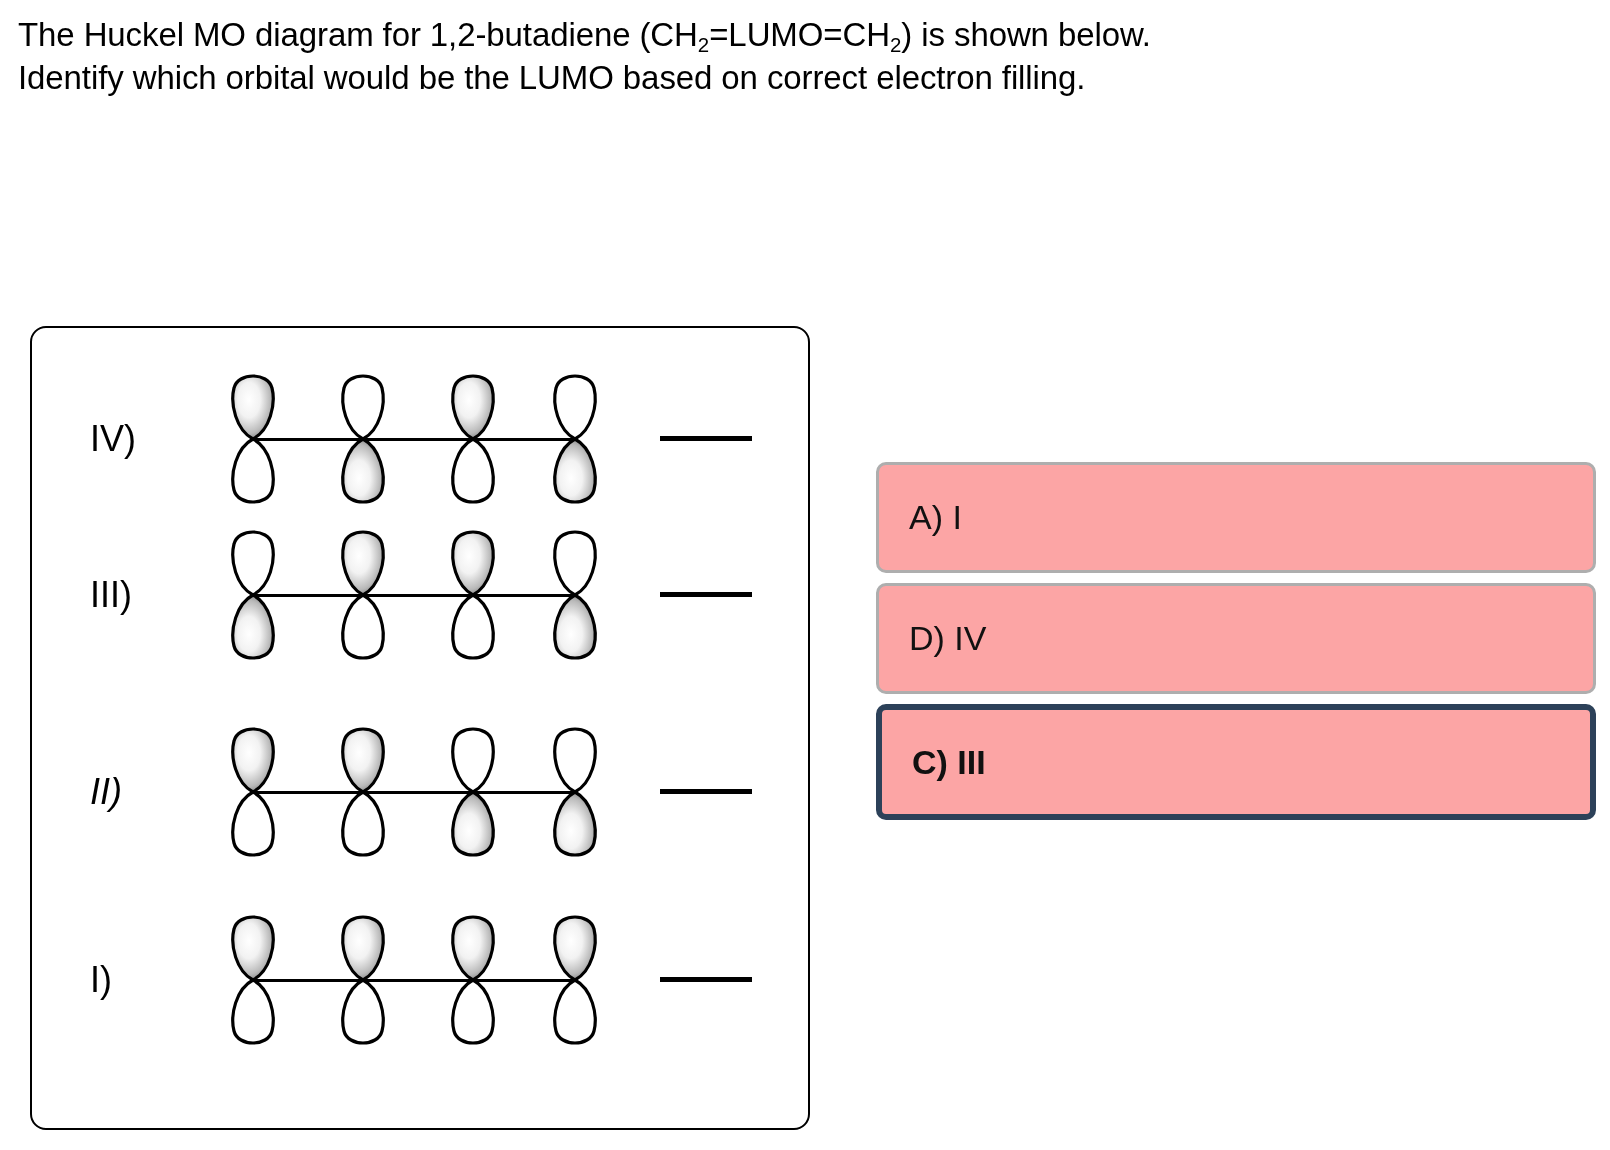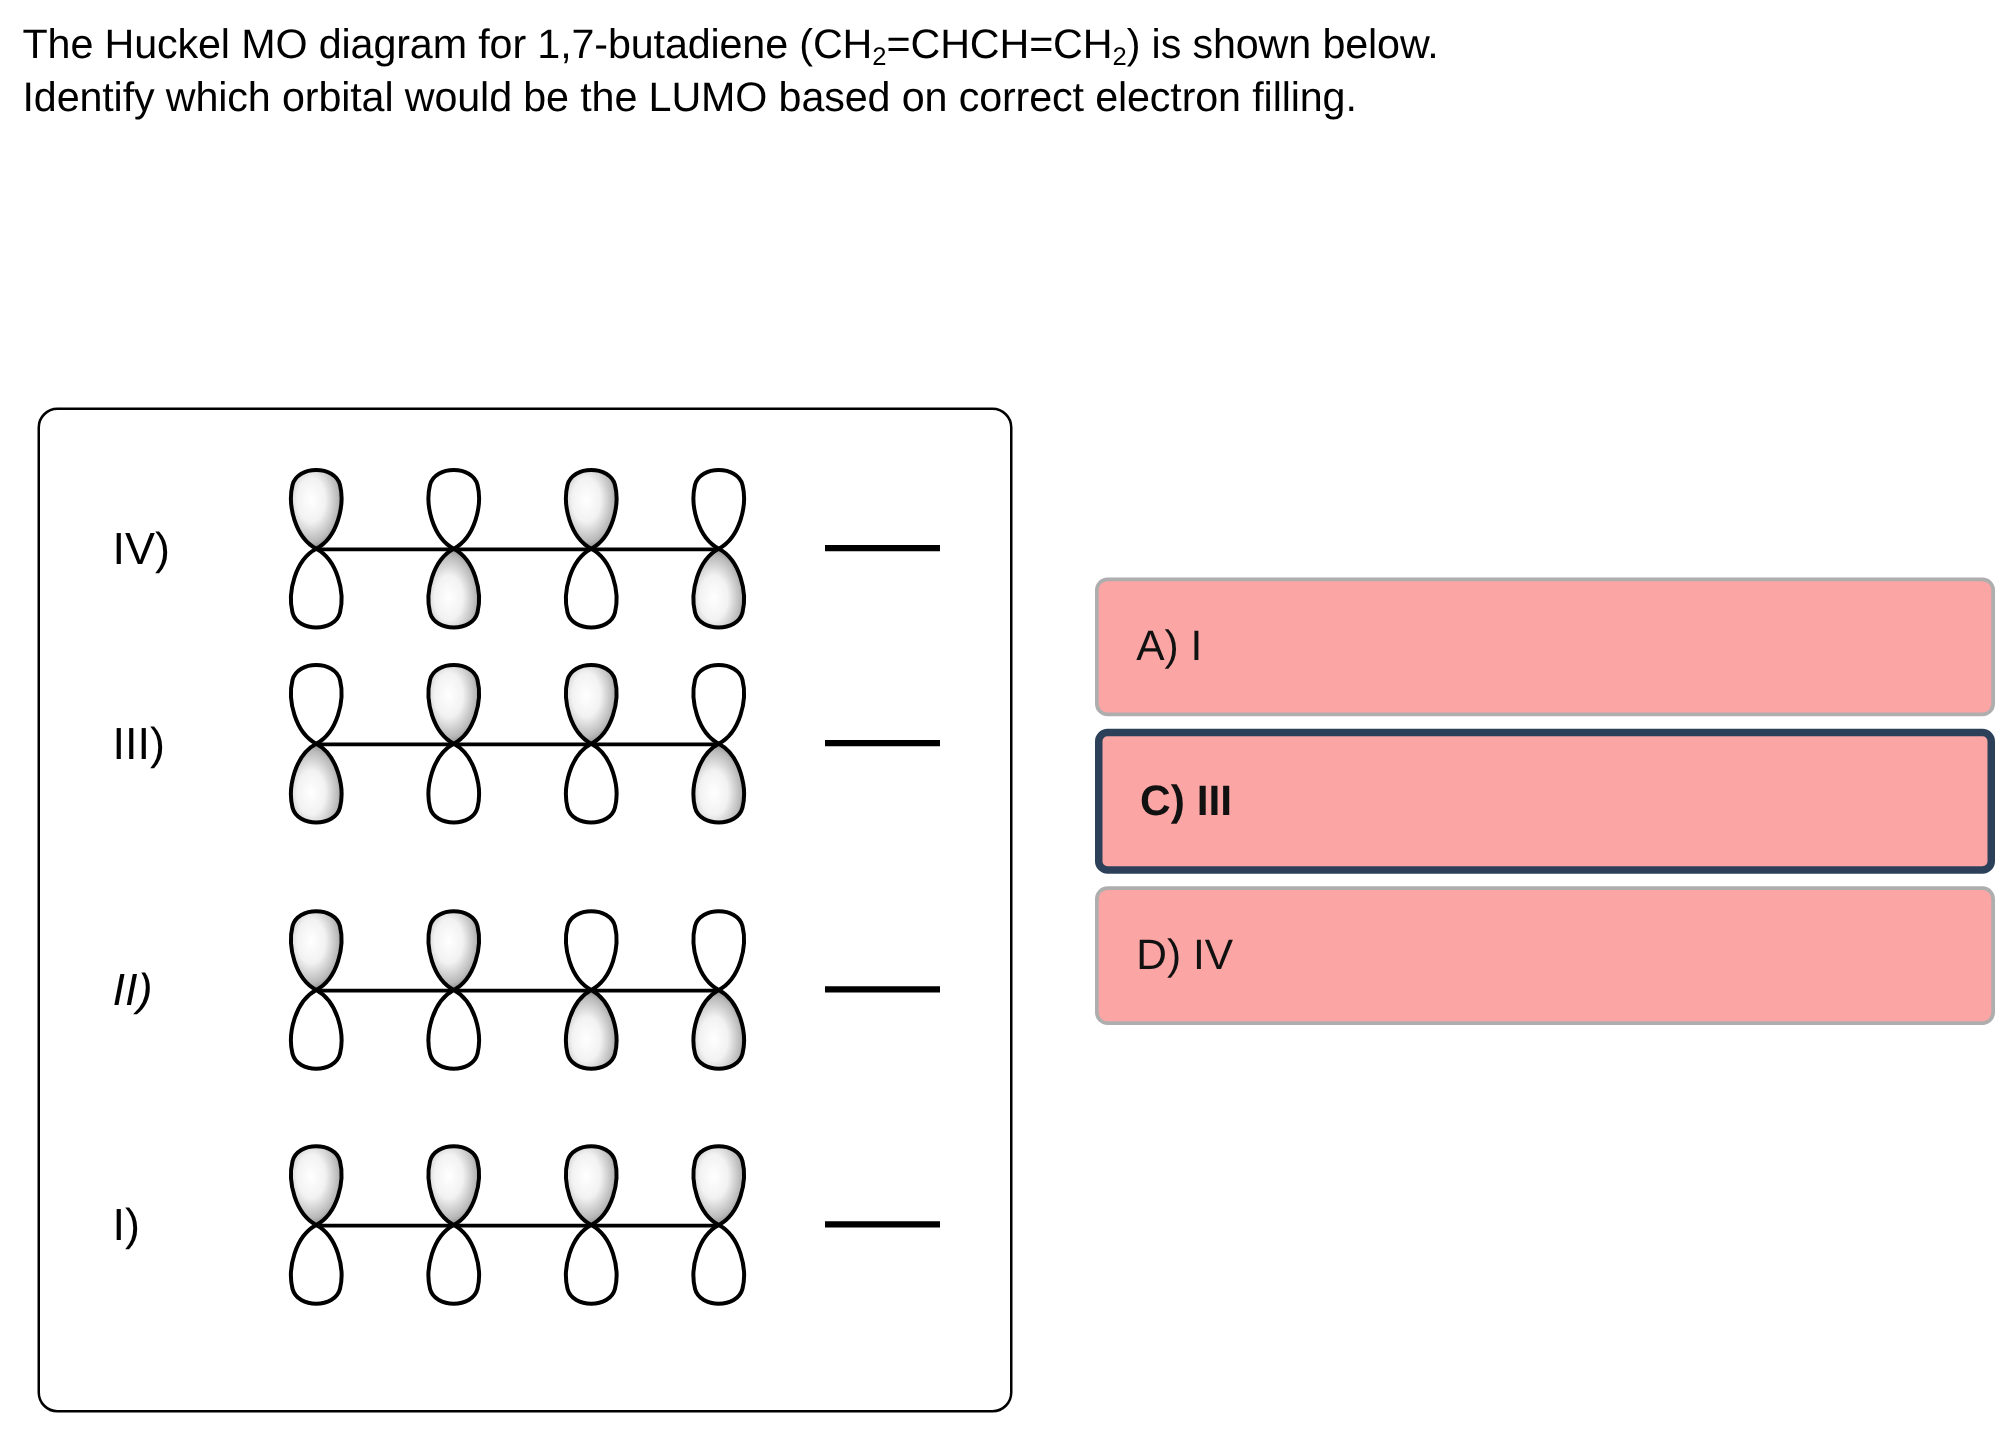--- a/index.html
+++ b/index.html
@@ -125,21 +125,21 @@
   .option.selected {
     border: 6px solid #2c4159;
     font-weight: bold;
     height: 116px;
   }
 </style>
 </head>
 <body>
 
 <div id="question-prompt">
-  <span class="ln"><span>The Huckel MO diagram for 1,7-butadiene (CH</span><sub>2</sub><span>=CHCH=CH</span><sub>2</sub><span>) is shown below.</span></span>
+  <span class="ln"><span>The Huckel MO diagram for 1,2-butadiene (CH</span><sub>2</sub><span>=LUMO=CH</span><sub>2</sub><span>) is shown below.</span></span>
   <span class="ln">Identify which orbital would be the LUMO based on correct electron filling.</span>
 </div>
 
 <div id="mo-diagram-panel">
     <div class="mo-row" style="top: 36px;">
       <div class="mo-row-label">IV)</div>
       <div class="mo-orbitals">
         <div class="mo-axis-line" style="left: 71px; width: 322px;"></div>
         <div class="orbital" style="left: 71px;">
           <svg viewBox="0 0 62 150">
@@ -388,19 +388,19 @@
         </div>
       </div>
       <div class="energy-level"></div>
     </div>
   </div>
 
 <div id="answer-options">
     <div class="option">
       <span>A) I</span>
     </div>
+    <div class="option">
+      <span>D) IV</span>
+    </div>
     <div class="option selected">
       <span>C) III</span>
     </div>
-    <div class="option">
-      <span>D) IV</span>
-    </div>
   </div>
 
 </body></html>

